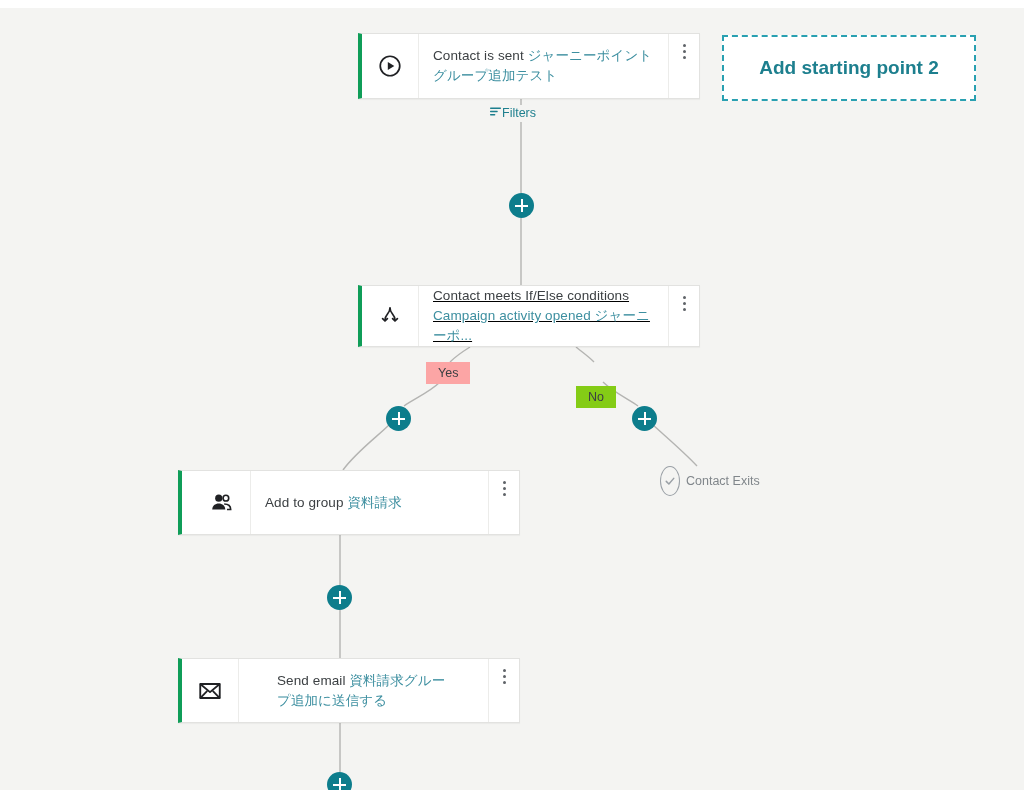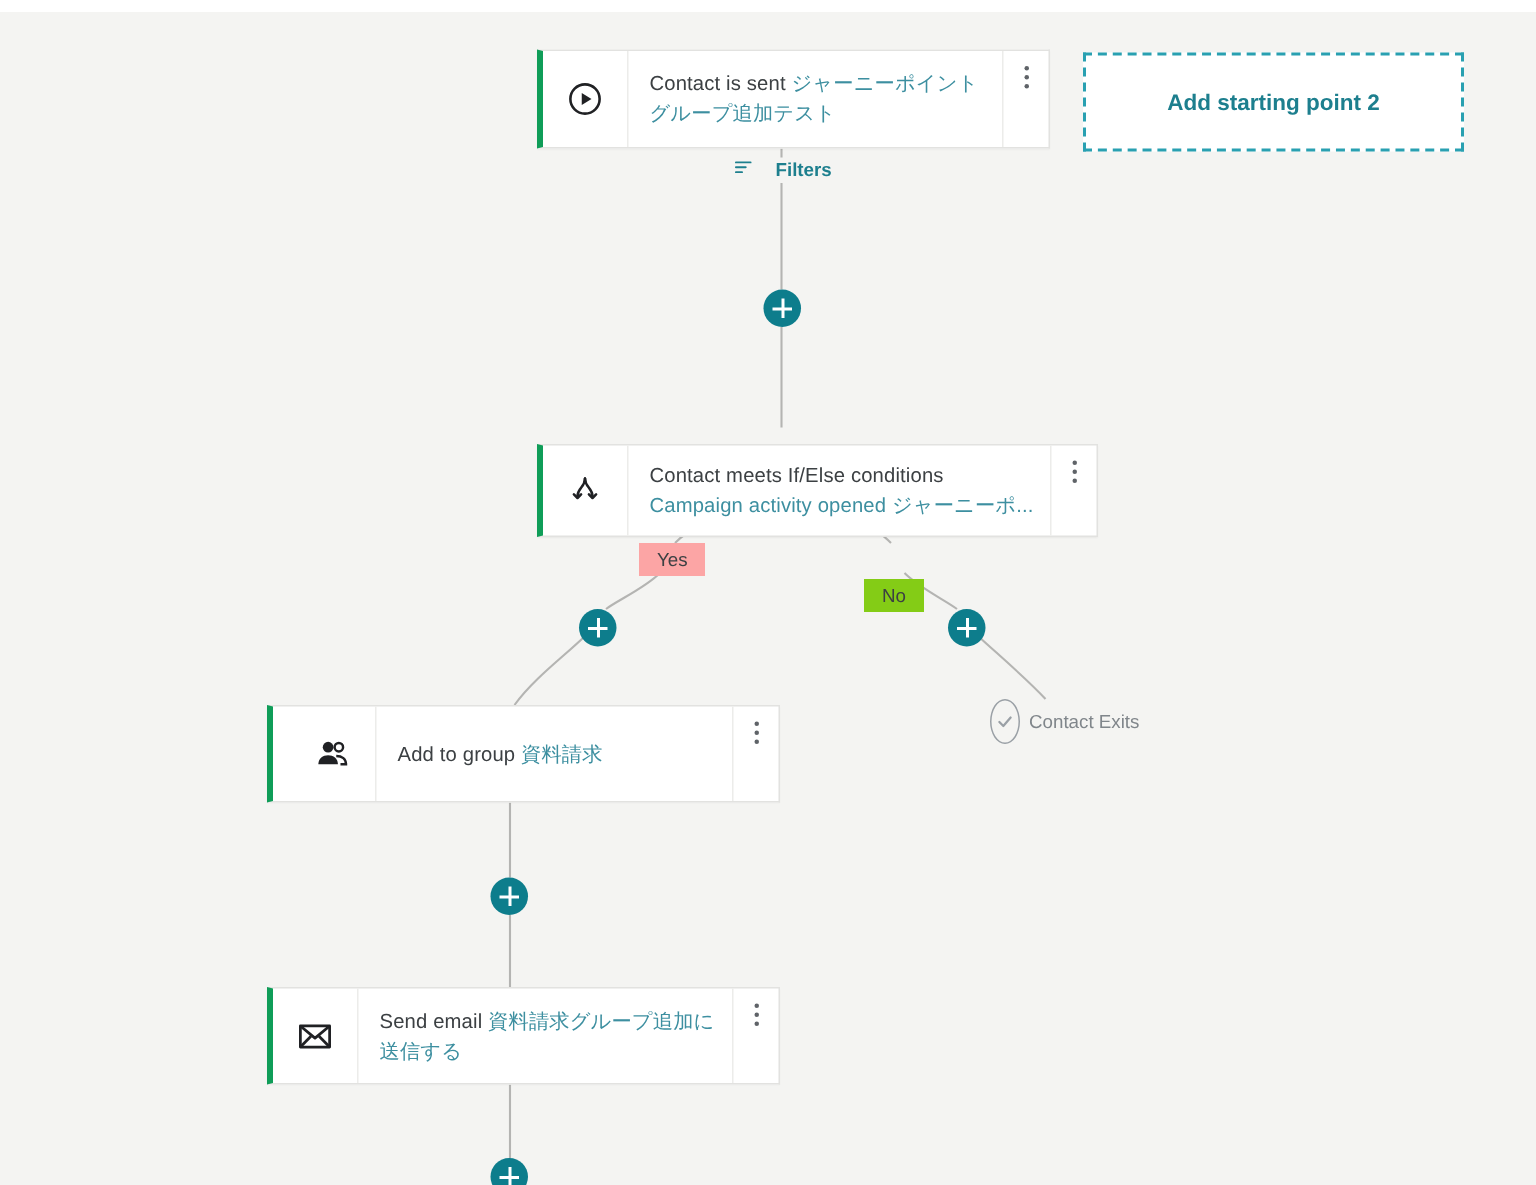--- a/index.html
+++ b/index.html
@@ -85,51 +85,51 @@
     display: block;
     width: 3px;
     height: 3px;
     background: #5f6368;
     border-radius: 50%;
     margin-bottom: 3px;
   }
 
   
   #node-start   { left: 358px; top: 25px;  width: 342px; height: 66px; }
-  #node-ifelse  { left: 358px; top: 288px; width: 374px; height: 62px; }
+  #node-ifelse  { left: 358px; top: 277px; width: 342px; height: 62px; text-decoration: underline; }
   #node-group   { left: 178px; top: 462px; width: 342px; height: 65px; padding-left: 12px; }
-  #node-email   { left: 178px; top: 650px; width: 342px; height: 65px; }
+  #node-email   { left: 178px; top: 650px; width: 342px; height: 65px; gap: 24px; }
 
   
   #filters {
     position: absolute;
     left: 489px;
     top: 97px;
     display: flex;
     align-items: center;
-    gap: 15px;
+    gap: 0;
     color: #1d7f8e;
     font-size: 12.5px;
-    font-weight: bold;
+    font-weight: normal;
     cursor: pointer;
   }
 
   
   #add-start-2 {
     position: absolute;
     left: 722px;
     top: 27px;
     width: 254px;
     height: 66px;
     border: 2px dashed #29a0b1;
     background: #ffffff;
     display: flex;
     align-items: center;
     justify-content: center;
-    font-size: 15px;
+    font-size: 19px;
     font-weight: bold;
     color: #1d7f8e;
     box-sizing: border-box;
     cursor: pointer;
   }
 
   
   .plus {
     position: absolute;
     width: 25px;

